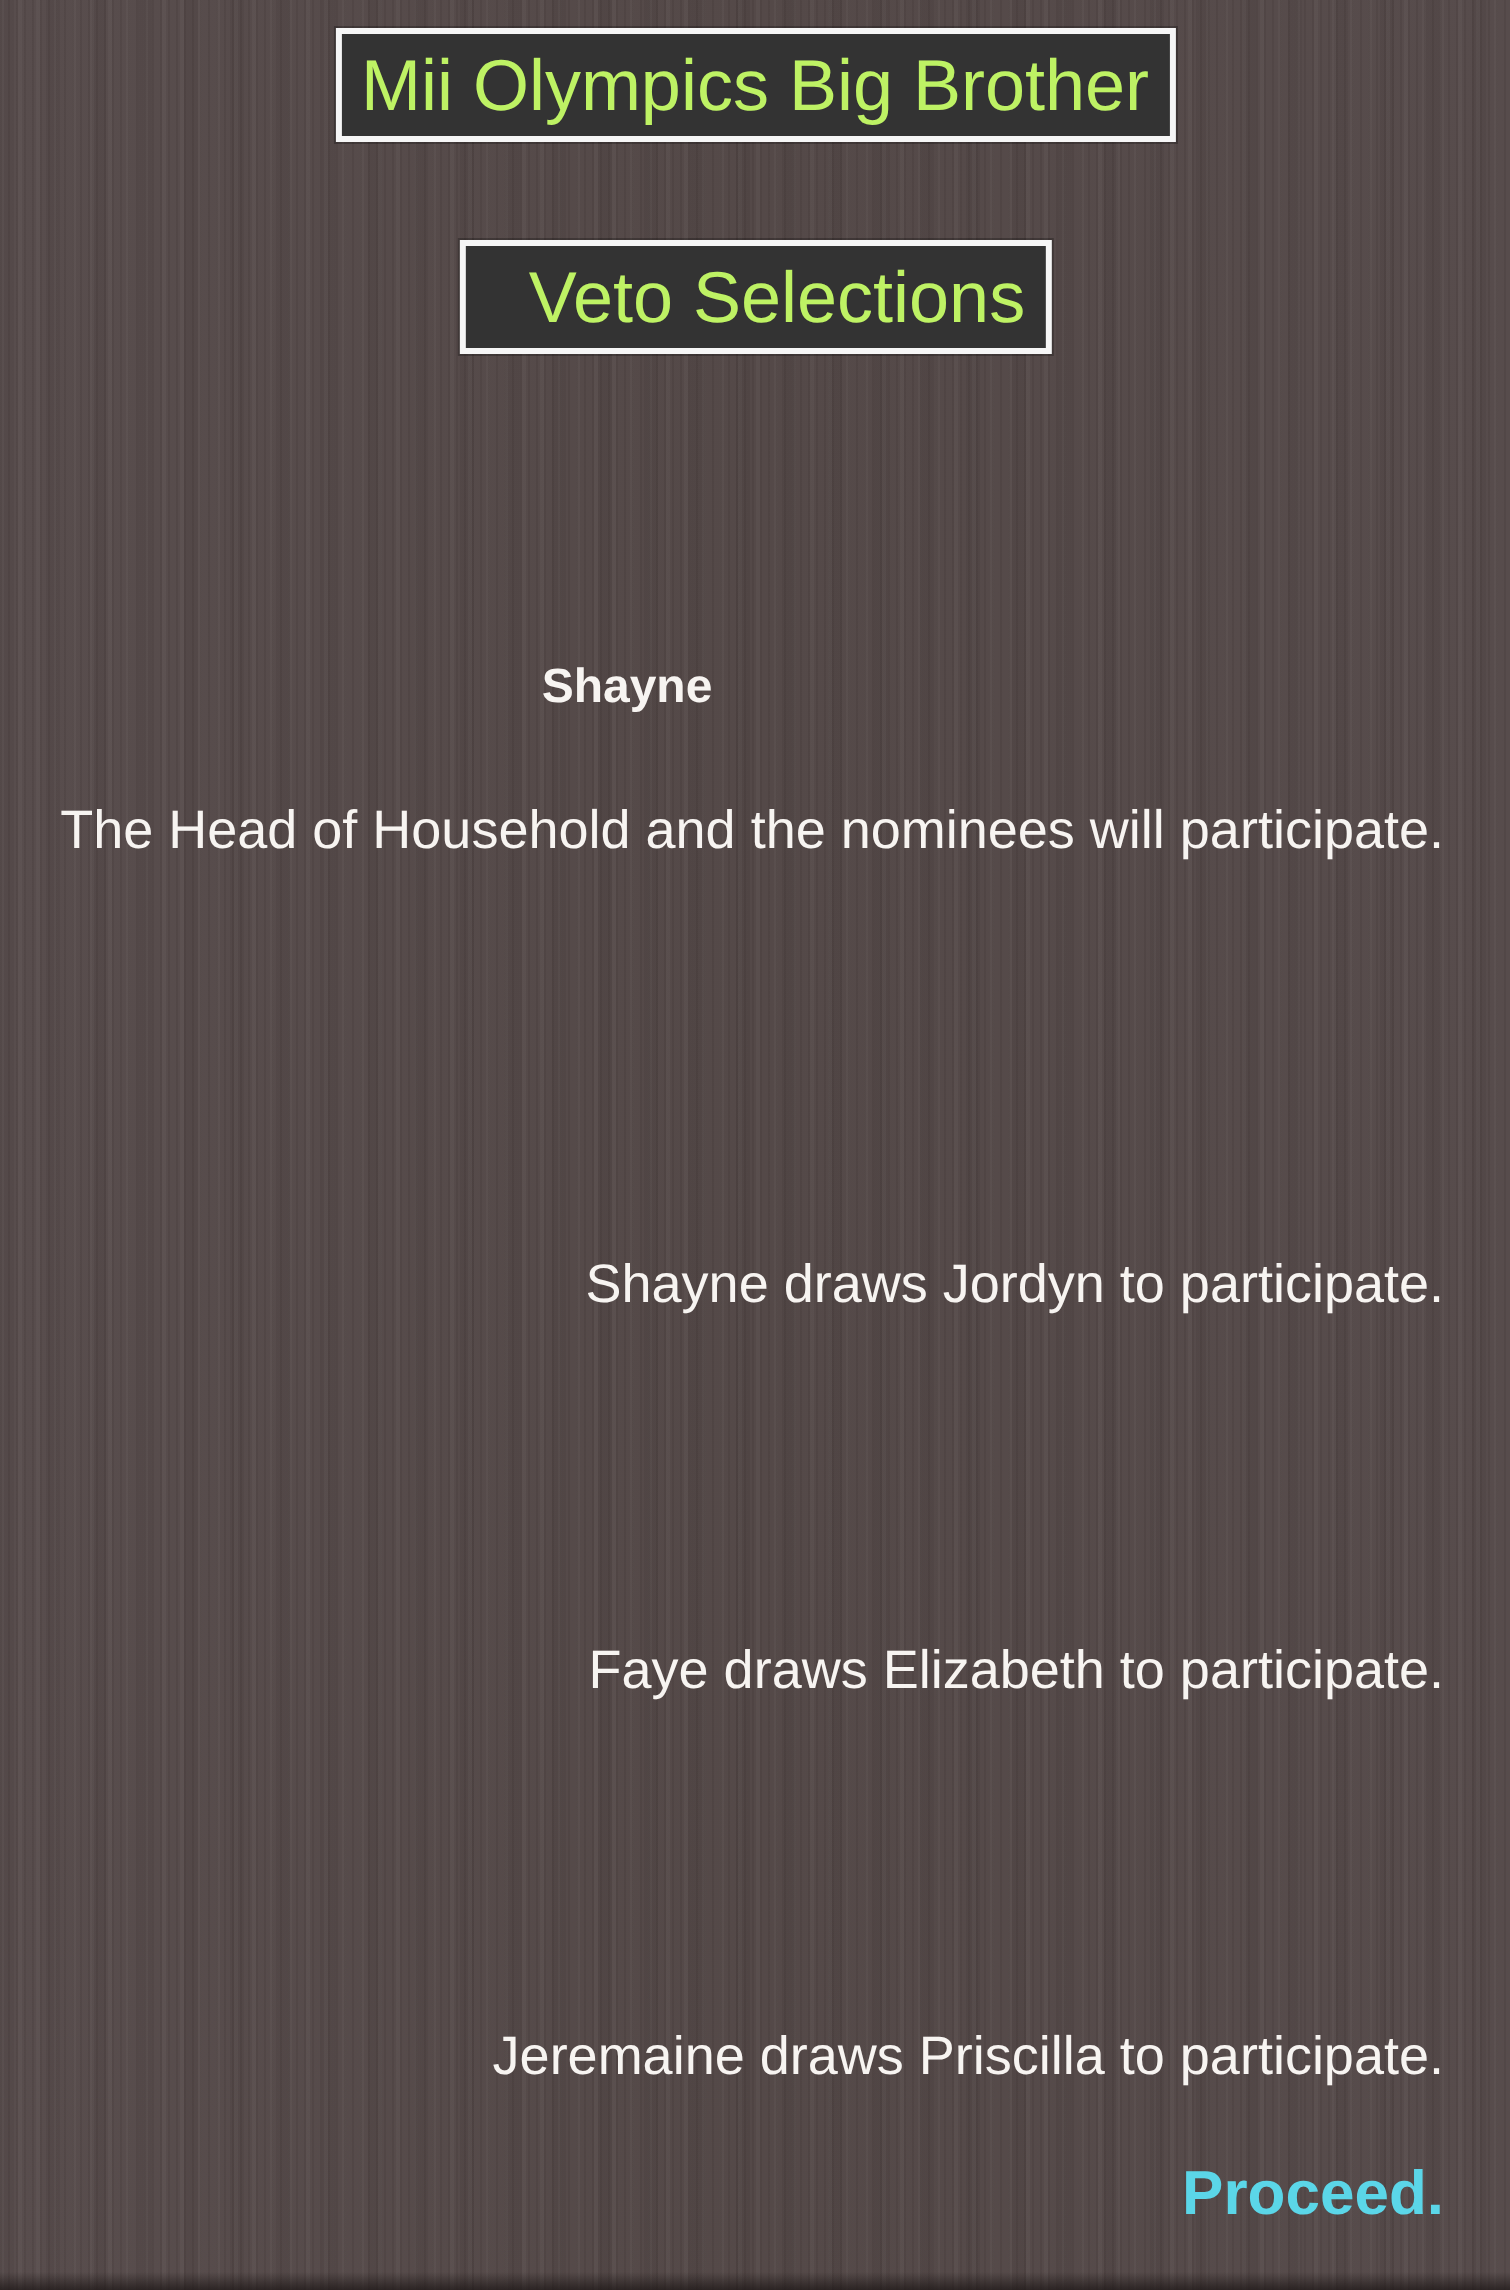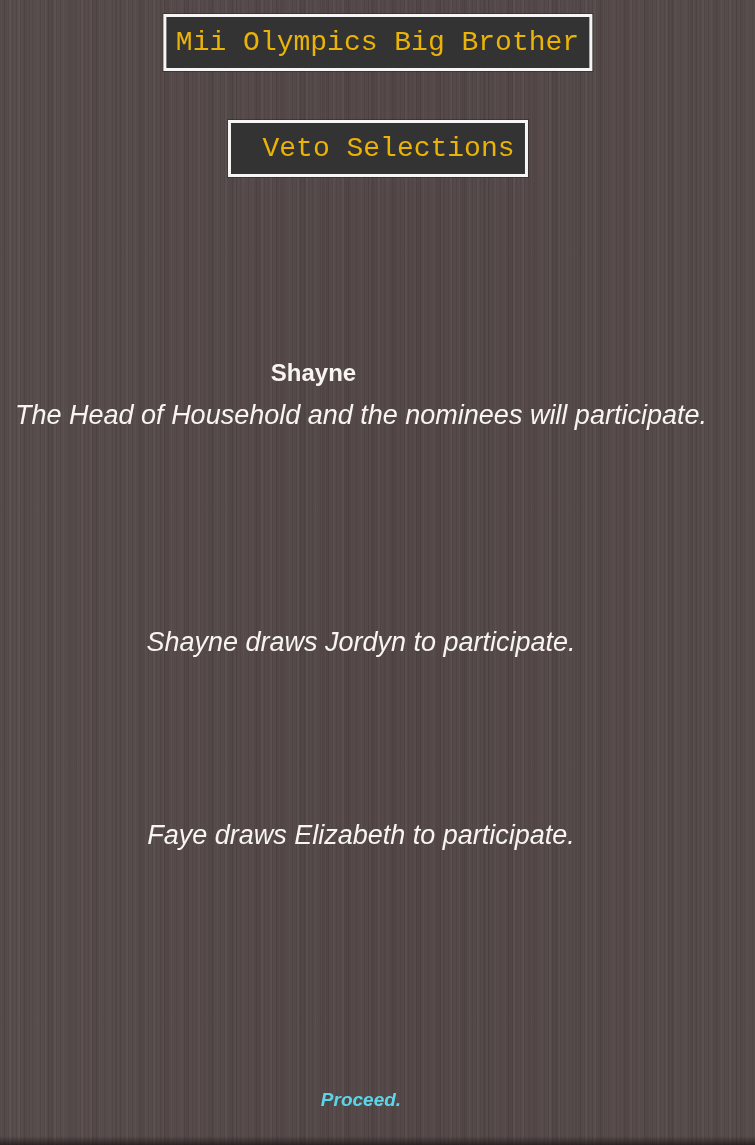--- a/index.html
+++ b/index.html
@@ -19,66 +19,63 @@
       repeating-linear-gradient(90deg, rgba(255,245,240,0.03) 0px, rgba(255,245,240,0.03) 2px, rgba(0,0,0,0) 2px, rgba(0,0,0,0) 9px),
       repeating-linear-gradient(90deg, rgba(0,0,0,0.05) 0px, rgba(0,0,0,0.05) 7px, rgba(0,0,0,0) 7px, rgba(0,0,0,0) 23px),
       linear-gradient(90deg, #584d4d 0%, #544948 50%, #574c4c 100%);
   }
   .box {
     position: absolute;
     left: 50%;
     transform: translateX(-50%);
     background: #333333;
     border: 3px solid #f6f6f6;
-    color: #eab308;
-    font-size: 28px;
+    color: #bef264;
+    font-size: 36px;
     line-height: 35px;
     padding: 8px 10px;
     white-space: nowrap;
     text-align: center;
     box-shadow: 0 0 0 1px rgba(0,0,0,0.25);
-    font-family: Liberation Mono, monospace;
   }
   .title-box { top: 14px; }
   .veto-box  { top: 120px; padding-left: 32px; }
   .names-row {
     position: absolute;
     top: 330px;
     left: 0;
     width: 627px;
     display: flex;
-    margin-top: 29px;
   }
   .name {
     flex: 1;
     text-align: center;
     color: #f7f4f1;
     font-size: 24px;
     line-height: 28px;
     font-weight: bold;
   }
   .line {
     position: absolute;
     left: 0;
     width: 722px;
-    text-align: center;
+    text-align: right;
     color: #f7f4f1;
     font-size: 27px;
     line-height: 32px;
-    font-style: italic;
   }
   .intro  { top: 399px; }
   .draw-0 { top: 626px; }
   .draw-1 { top: 819px; }
   .draw-2 { top: 1012px; }
   .proceed-row { top: 1081px; }
   .proceed-link {
     color: #5bd6e8;
     font-weight: bold;
-    font-size: 19px;
+    font-size: 31px;
     text-decoration: none;
     cursor: pointer;
     margin-top: 48px;
   }
   .bottom-shadow {
     position: absolute;
     left: 0;
     bottom: 0;
     width: 755px;
     height: 9px;
@@ -101,20 +98,21 @@
   <div class="names-row">
     <div class="name">Shayne</div>
   </div>
 
   <div class="line intro">The Head of Household and the nominees will participate.</div>
 
   <div class="line draw-1">Faye draws Elizabeth to participate.</div>
 
   <div class="line draw-0">Shayne draws Jordyn to participate.</div>
 
+  <div class="line draw-2">Jeremaine draws Priscilla to participate.</div>
 
   <div class="line proceed-row">
     <a class="proceed-link" href="#">Proceed.</a>
   </div>
 
   <div class="bottom-shadow"></div>
 
 </div>
 
 </body></html>

